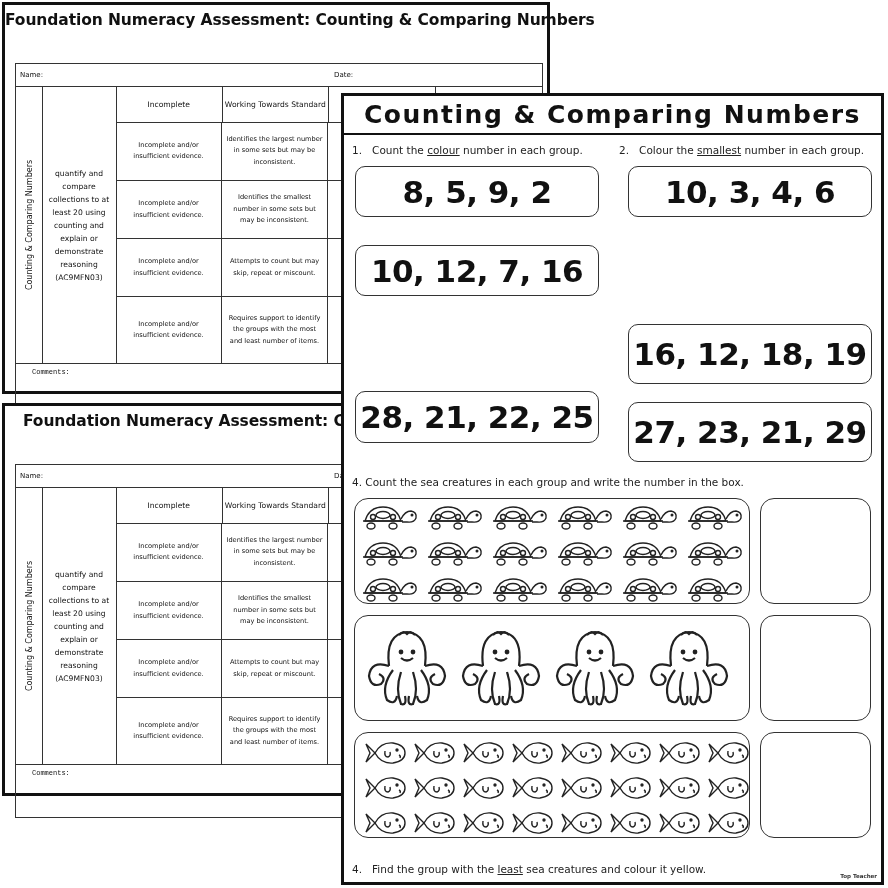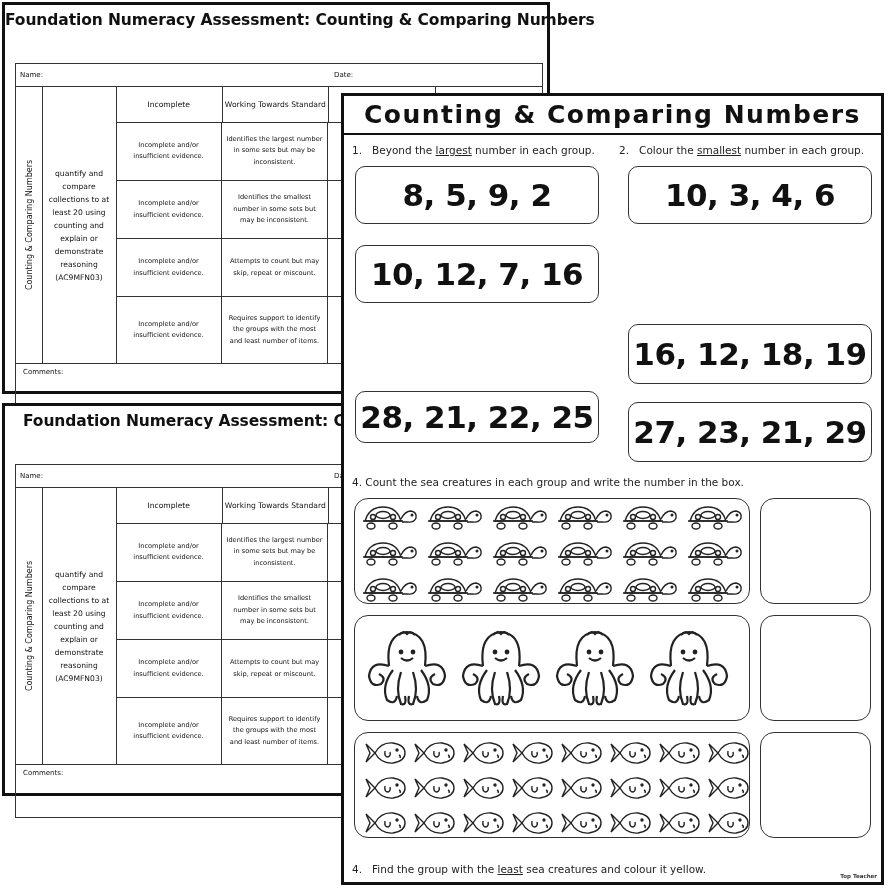--- a/index.html
+++ b/index.html
@@ -19,28 +19,28 @@
                    font-size:8px; white-space:nowrap; }
   .vcol-b { position:absolute; left:26px; top:0; width:74px; height:276px; border-right:1px solid #333;
             display:flex; align-items:center; justify-content:center; text-align:center; font-size:7.6px; line-height:13px; }
   .hdr-row { position:absolute; left:100px; top:0; right:0; height:35px; border-bottom:1px solid #333; display:flex; }
   .hdr-cell { width:118px; border-right:1px solid #333; display:flex; align-items:center; justify-content:center;
               text-align:center; font-size:7.6px; line-height:12px; box-sizing:border-box; }
   .body-row { position:absolute; left:100px; right:0; display:flex; border-bottom:1px solid #333; }
   .body-cell { width:106px; border-right:1px solid #333; display:flex; align-items:center; justify-content:center;
                text-align:center; font-size:6.6px; line-height:11.5px; box-sizing:border-box; padding:0 4px; }
   .comments { height:52px; position:relative; border-top:1px solid #333; font-size:7px; }
-  .comments span { position:absolute; left:7px; top:4px; }
+  .comments span { position:absolute; left:16px; top:4px;font-family:Liberation Mono, monospace; }
 
   .worksheet { left:341px; top:93px; width:543px; height:792px; border:3px solid #111; }
   .ws-title { position:absolute; left:0; top:0; width:537px; height:37px; border-bottom:2px solid #111;
               text-align:center; font-weight:bold; font-size:25px; line-height:37px; letter-spacing:1.5px; }
   .instr { position:absolute; font-size:10.5px; white-space:nowrap; color:#222; }
   .instr u { text-decoration:underline; }
-  .numbox { position:absolute; width:244px; height:58px; border:1.5px solid #333; border-radius:10px;
+  .numbox { position:absolute; width:244px; height:51px; border:1.5px solid #333; border-radius:10px;
             box-sizing:border-box; display:flex; align-items:center; justify-content:center;
             font-weight:bold; font-size:31px; letter-spacing:-0.5px; }
   .creature-box { position:absolute; left:10px; width:396px; border:1.5px solid #333; border-radius:14px; box-sizing:border-box; }
   .answer-box { position:absolute; left:416px; width:111px; border:1.5px solid #333; border-radius:14px; box-sizing:border-box; }
   .crow { position:absolute; display:flex; }
   .footer-brand { position:absolute; right:4px; bottom:3px; font-size:5.5px; font-weight:bold; color:#333; }
 </style>
 </head>
 <body>
 
@@ -132,21 +132,21 @@
       <span>Comments:</span>
     </div>
   </div>
 </div>
 
 <div class="sheet worksheet">
   <div class="ws-title">Counting &amp; Comparing Numbers</div>
 
   <div class="instr" style="left:8px;top:48px">
     <span>1.</span>&nbsp;&nbsp;
-    <span>Beyond the </span><u>largest</u><span> number in each group.</span>
+    <span>Count the </span><u>colour</u><span> number in each group.</span>
   </div>
   <div class="instr" style="left:275px;top:48px">
     <span>2.</span>&nbsp;&nbsp;
     <span>Colour the </span><u>smallest</u><span> number in each group.</span>
   </div>
 
   <div class="numbox" style="left:11px;top:70px">8, 5, 9, 2</div>
   <div class="numbox" style="left:284px;top:70px">10, 3, 4, 6</div>
   <div class="numbox" style="left:11px;top:149px">10, 12, 7, 16</div>
   <div class="numbox" style="left:284px;top:228px;height:60px">16, 12, 18, 19</div>

